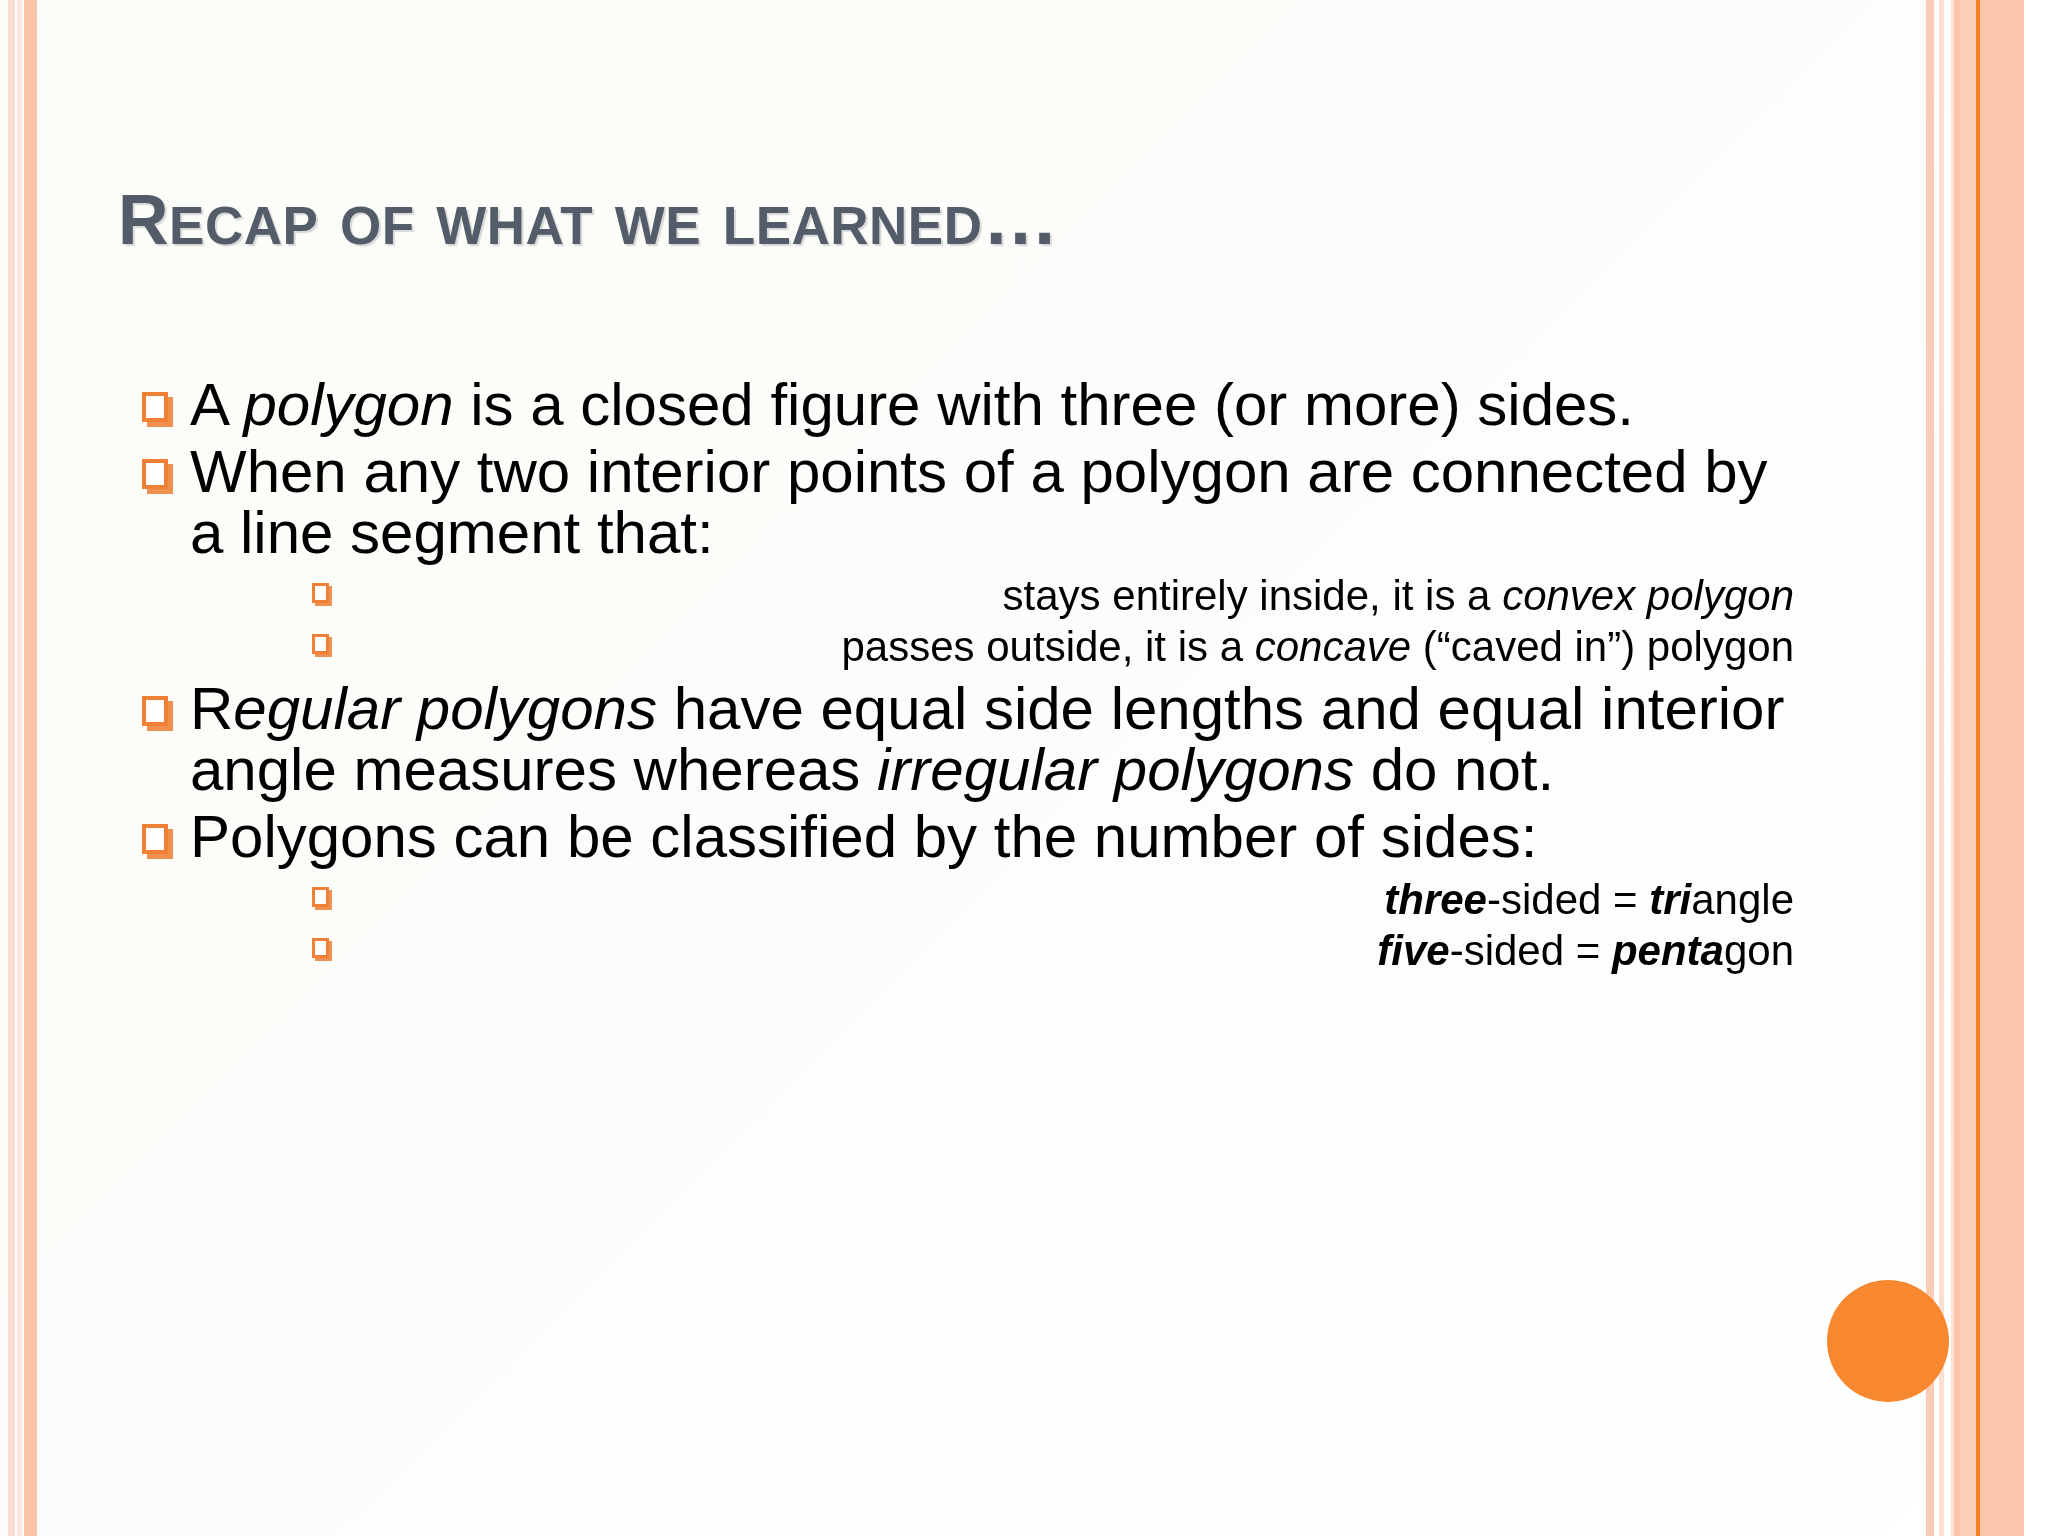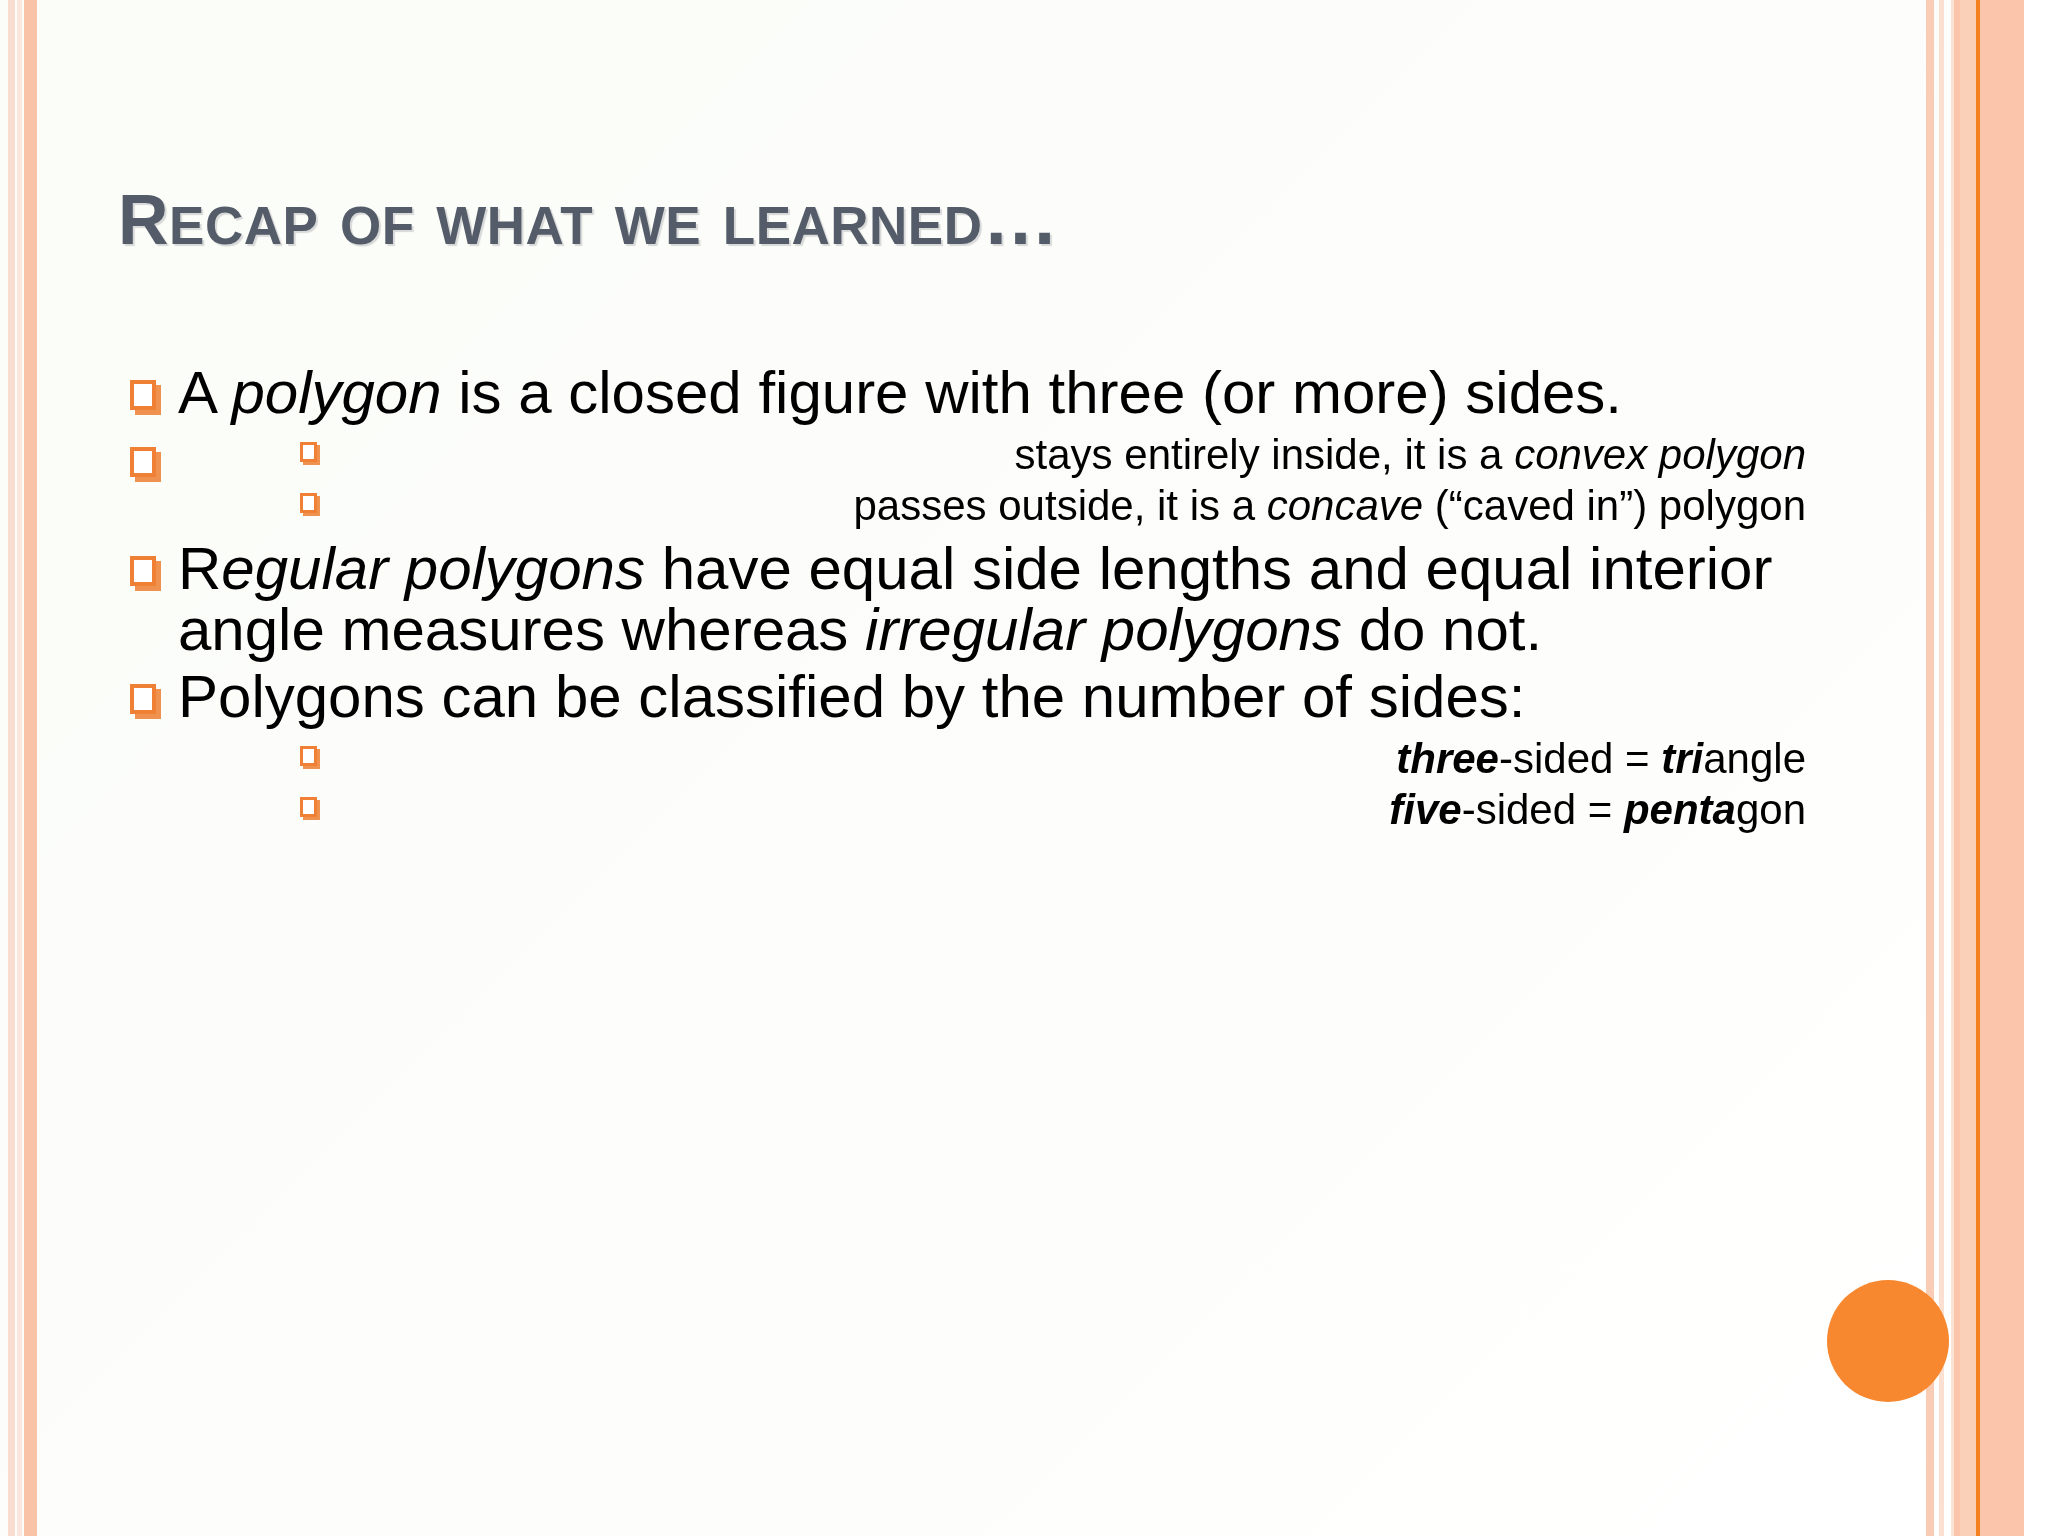--- a/index.html
+++ b/index.html
@@ -53,21 +53,21 @@
   
   .body {
     position: absolute;
     left: 110px;
     top: 358px;
     width: 1700px;
     color: #000000;
   }
   ul.lvl1 {
     list-style: none;
-    margin: 4px;
+    margin: 16px;
     padding: 0;
   }
   li.b1 {
     position: relative;
     font-family: "Liberation Sans Narrow", "Liberation Sans", sans-serif;
     font-stretch: condensed;
     font-size: 60px;
     line-height: 1.02;
     padding-left: 64px;
     margin: 0 0 6px 0;
@@ -145,21 +145,21 @@
     <span class="cap">R</span><span>ecap of what we learned…</span>
   </h1>
 
   <div class="body">
     <ul class="lvl1" id="bullet-root">
         <li class="b1"><span class="marker">
             <span class="sq sq-lg"></span>
           </span><span><span>A </span><span class="it">polygon</span><span> is a closed figure with three (or more) sides.</span></span></li>
         <li class="b1"><span class="marker">
             <span class="sq sq-lg"></span>
-          </span><ul class="lvl2">
+          </span><span><span>When any two interior points of a polygon are connected by a line segment that:</span></span><ul class="lvl2">
             <li class="b2"><span class="marker2">
                 <span class="sq sq-sm"></span>
               </span><span><span>stays entirely inside, it is a </span><span class="it">convex polygon</span></span></li>
             <li class="b2"><span class="marker2">
                 <span class="sq sq-sm"></span>
               </span><span><span>passes outside, it is a </span><span class="it">concave</span><span> (“caved in”) polygon</span></span></li>
           </ul></li>
         <li class="b1"><span class="marker">
             <span class="sq sq-lg"></span>
           </span><span><span>R</span><span class="it">egular polygons</span><span> have equal side lengths and equal interior angle measures whereas </span><span class="it">irregular polygons</span><span> do not.</span></span></li>

